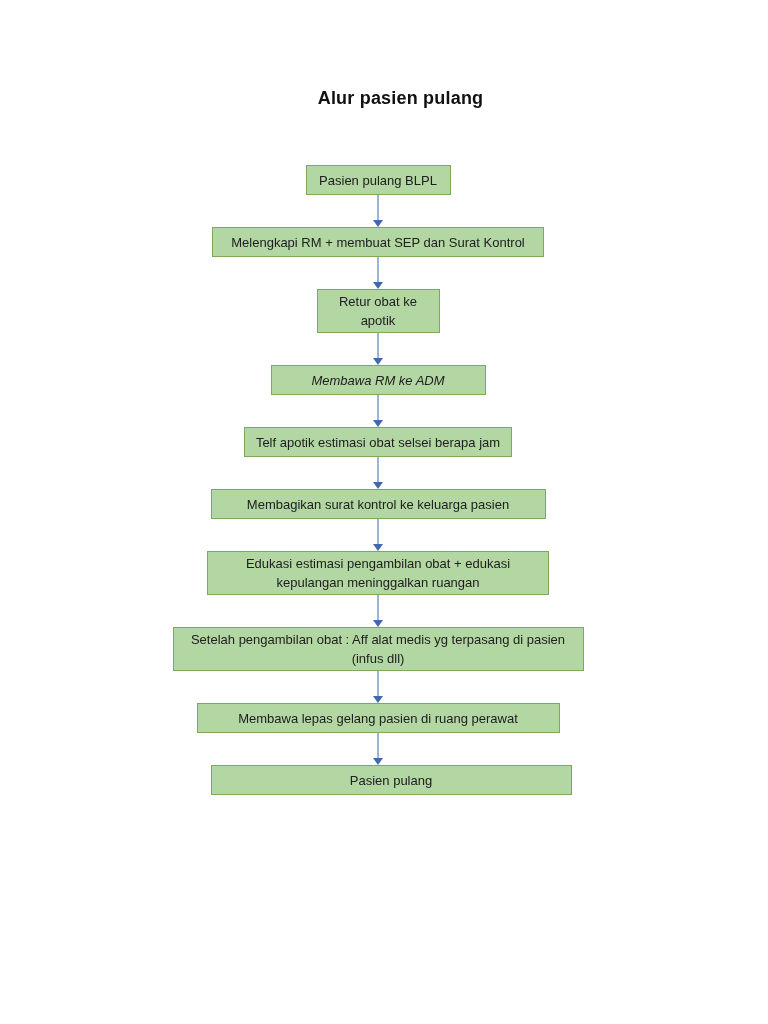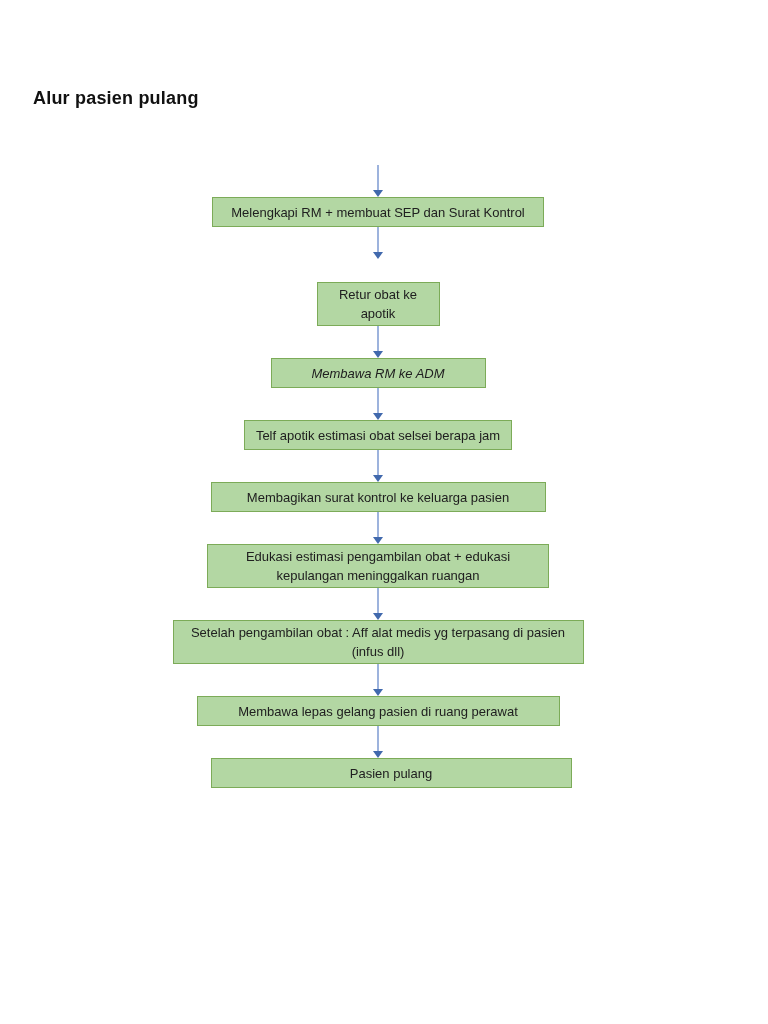--- a/index.html
+++ b/index.html
@@ -11,20 +11,21 @@
   *{margin:0;padding:0;box-sizing:border-box;}
   html,body{width:768px;height:1024px;background:#ffffff;overflow:hidden;}
   body{
     font-family:"Liberation Sans", sans-serif;
     padding-top:88px;
   }
   .title{
     font-size:18px;
     font-weight:700;
     color:#111111;
+    text-align:center;
     margin:0 0 56px 0;
     letter-spacing:0.2px;
     padding-left:33px;
   }
   .flow{
     display:flex;
     flex-direction:column;
     align-items:center;
     transform:translateX(-6px);
   }
@@ -36,21 +37,21 @@
     align-items:center;
     justify-content:center;
     text-align:center;
     font-size:13px;
     line-height:19px;
     color:#202020;
     padding:2px 8px;
   }
   .n1{width:145px;}
   .n2{width:332px;}
-  .n3{width:123px;margin-top:23px;}
+  .n3{width:123px;}
   .n4{width:215px;font-style:italic;}
   .n5{width:268px;}
   .n6{width:335px;}
   .n7{width:342px;min-height:44px;justify-content:center;}
   .n8{width:411px;min-height:44px;}
   .n9{width:363px;}
   .n10{width:361px;margin-left:26px;}
   .arrow{
     height:32px;
     display:flex;
@@ -69,20 +70,23 @@
     border-right:5px solid transparent;
     border-top:7px solid var(--arrow-head);
   }
 </style>
 </head>
 <body>
 
 <h1 class="title">Alur pasien pulang</h1>
 
 <div class="flow">
+    <div class="node n1">
+      <span>Pasien pulang BLPL</span>
+    </div>
     <div class="arrow">
       <span class="stem"></span>
       <span class="head"></span>
     </div>
     <div class="node n2">
       <span>Melengkapi RM + membuat SEP dan Surat Kontrol</span>
     </div>
     <div class="arrow">
       <span class="stem"></span>
       <span class="head"></span>

